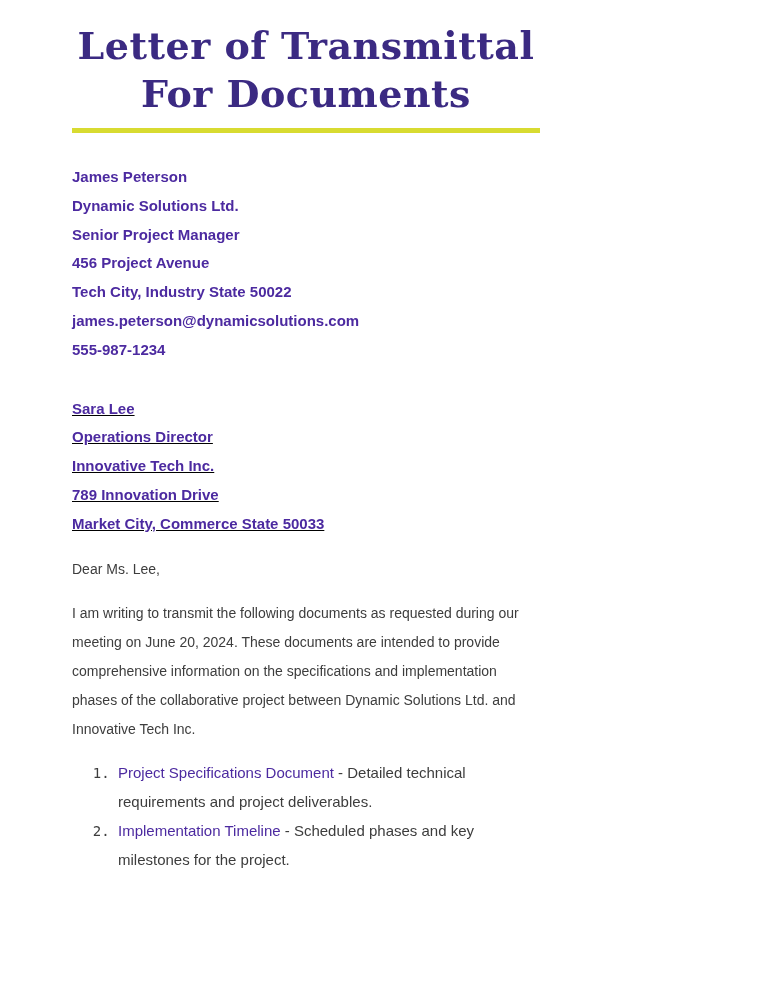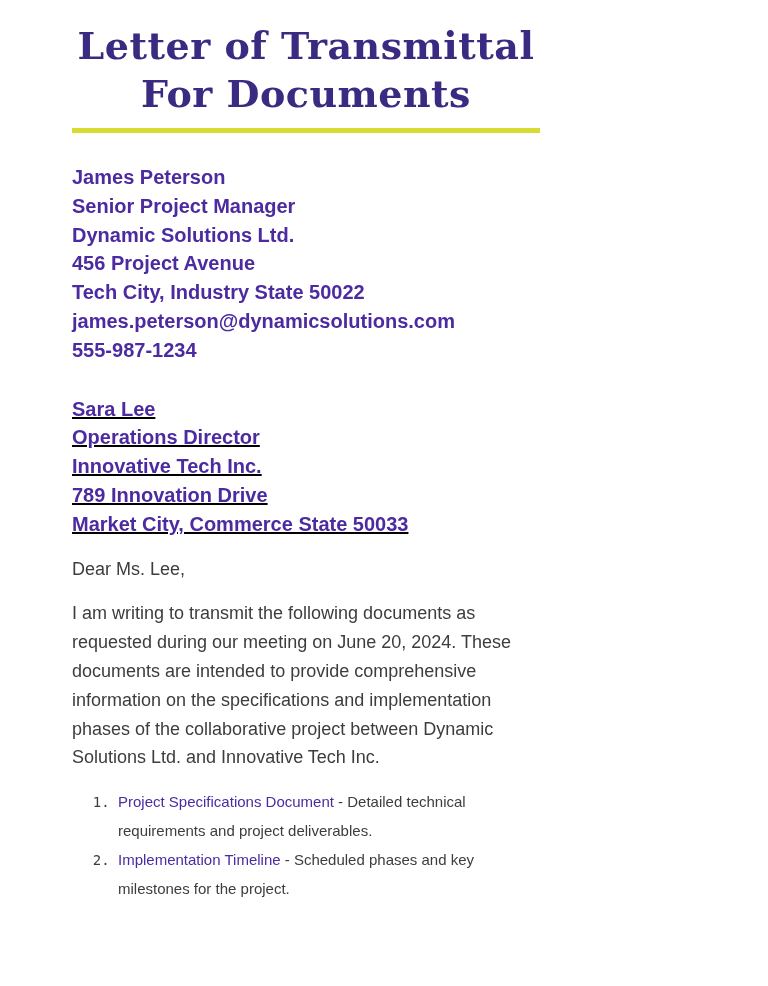--- a/index.html
+++ b/index.html
@@ -38,26 +38,26 @@
   }
   .address-block {
     margin-top: 30px;
   }
   .address-block.recipient {
     text-decoration: underline;
   }
   .info-line {
     color: #4c2aa0;
     font-weight: 700;
-    font-size: 20px;
+    font-size: 15px;
     line-height: 28.8px;
   }
   p.body-text {
     color: #3d3d3d;
-    font-size: 18px;
+    font-size: 14px;
     line-height: 28.8px;
     margin: 16px 0 0 0;
   }
   ol.enclosure-list {
     margin: 16px 0 0 0;
     padding-left: 46px;
     color: #3d3d3d;
     font-size: 15px;
     line-height: 28.8px;
   }
@@ -75,22 +75,22 @@
 <body>
 
 <div class="page">
 
   <h1 class="doc-title">Letter of Transmittal For Documents</h1>
 
   <div class="divider"></div>
 
   <div class="address-block sender">
     <div class="info-line">James Peterson</div>
+    <div class="info-line">Dynamic Solutions Ltd.</div>
     <div class="info-line">Senior Project Manager</div>
-    <div class="info-line">Dynamic Solutions Ltd.</div>
     <div class="info-line">456 Project Avenue</div>
     <div class="info-line">Tech City, Industry State 50022</div>
     <div class="info-line">james.peterson@dynamicsolutions.com</div>
     <div class="info-line">555-987-1234</div>
   </div>
 
   <div class="address-block recipient">
     <div class="info-line">Sara Lee</div>
     <div class="info-line">Operations Director</div>
     <div class="info-line">Innovative Tech Inc.</div>

